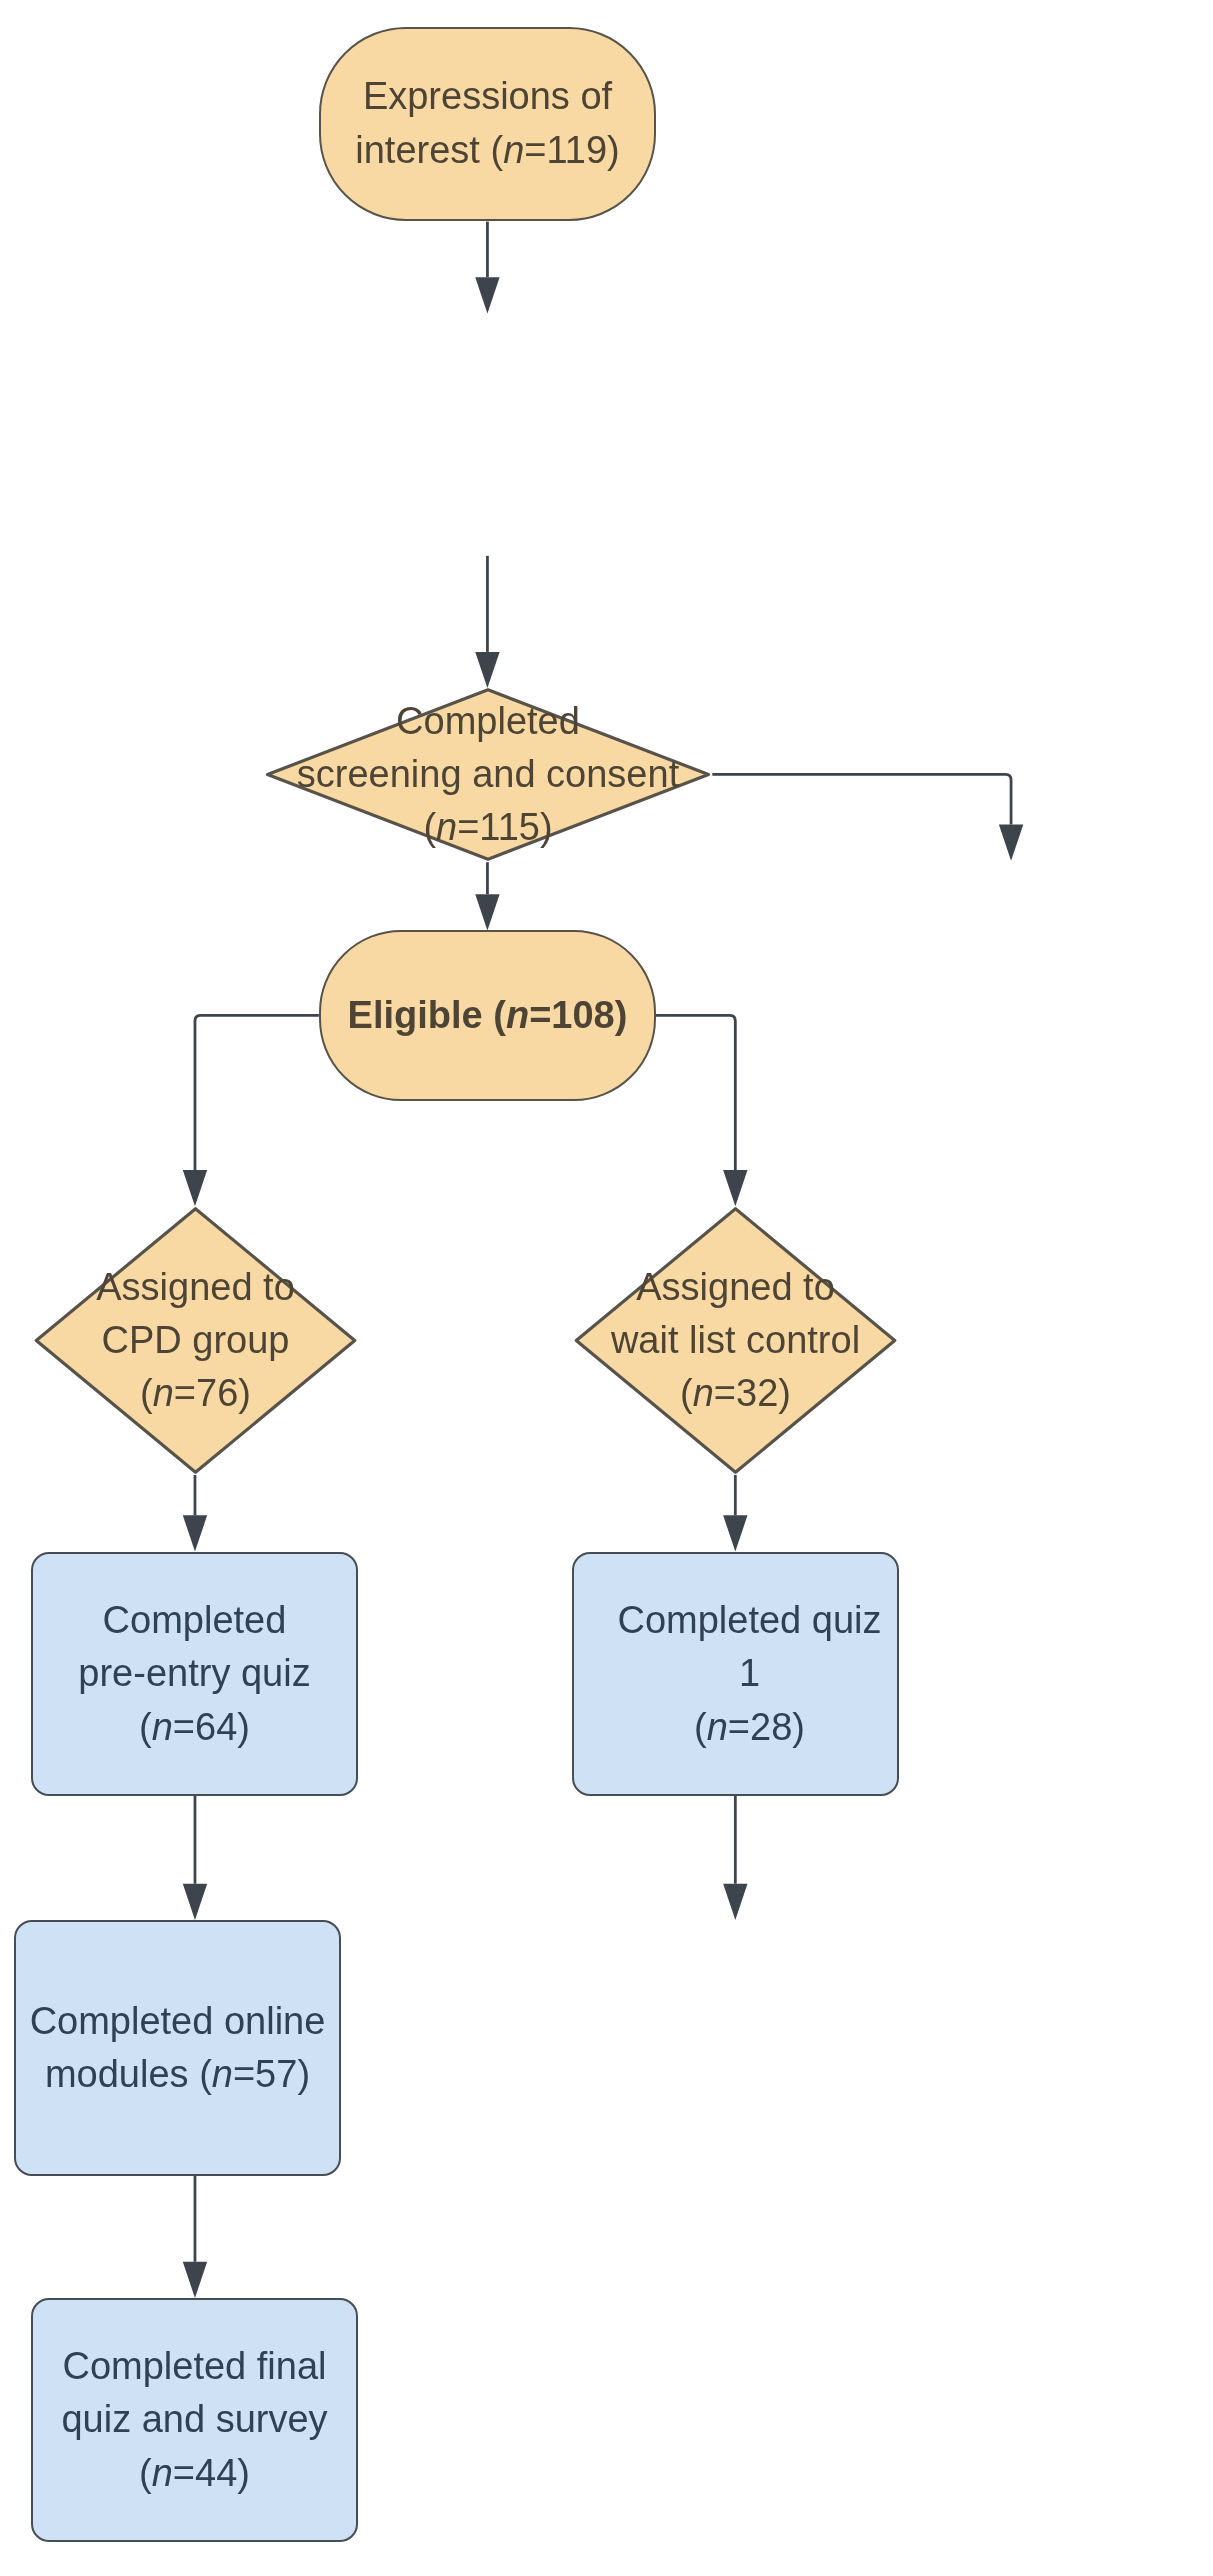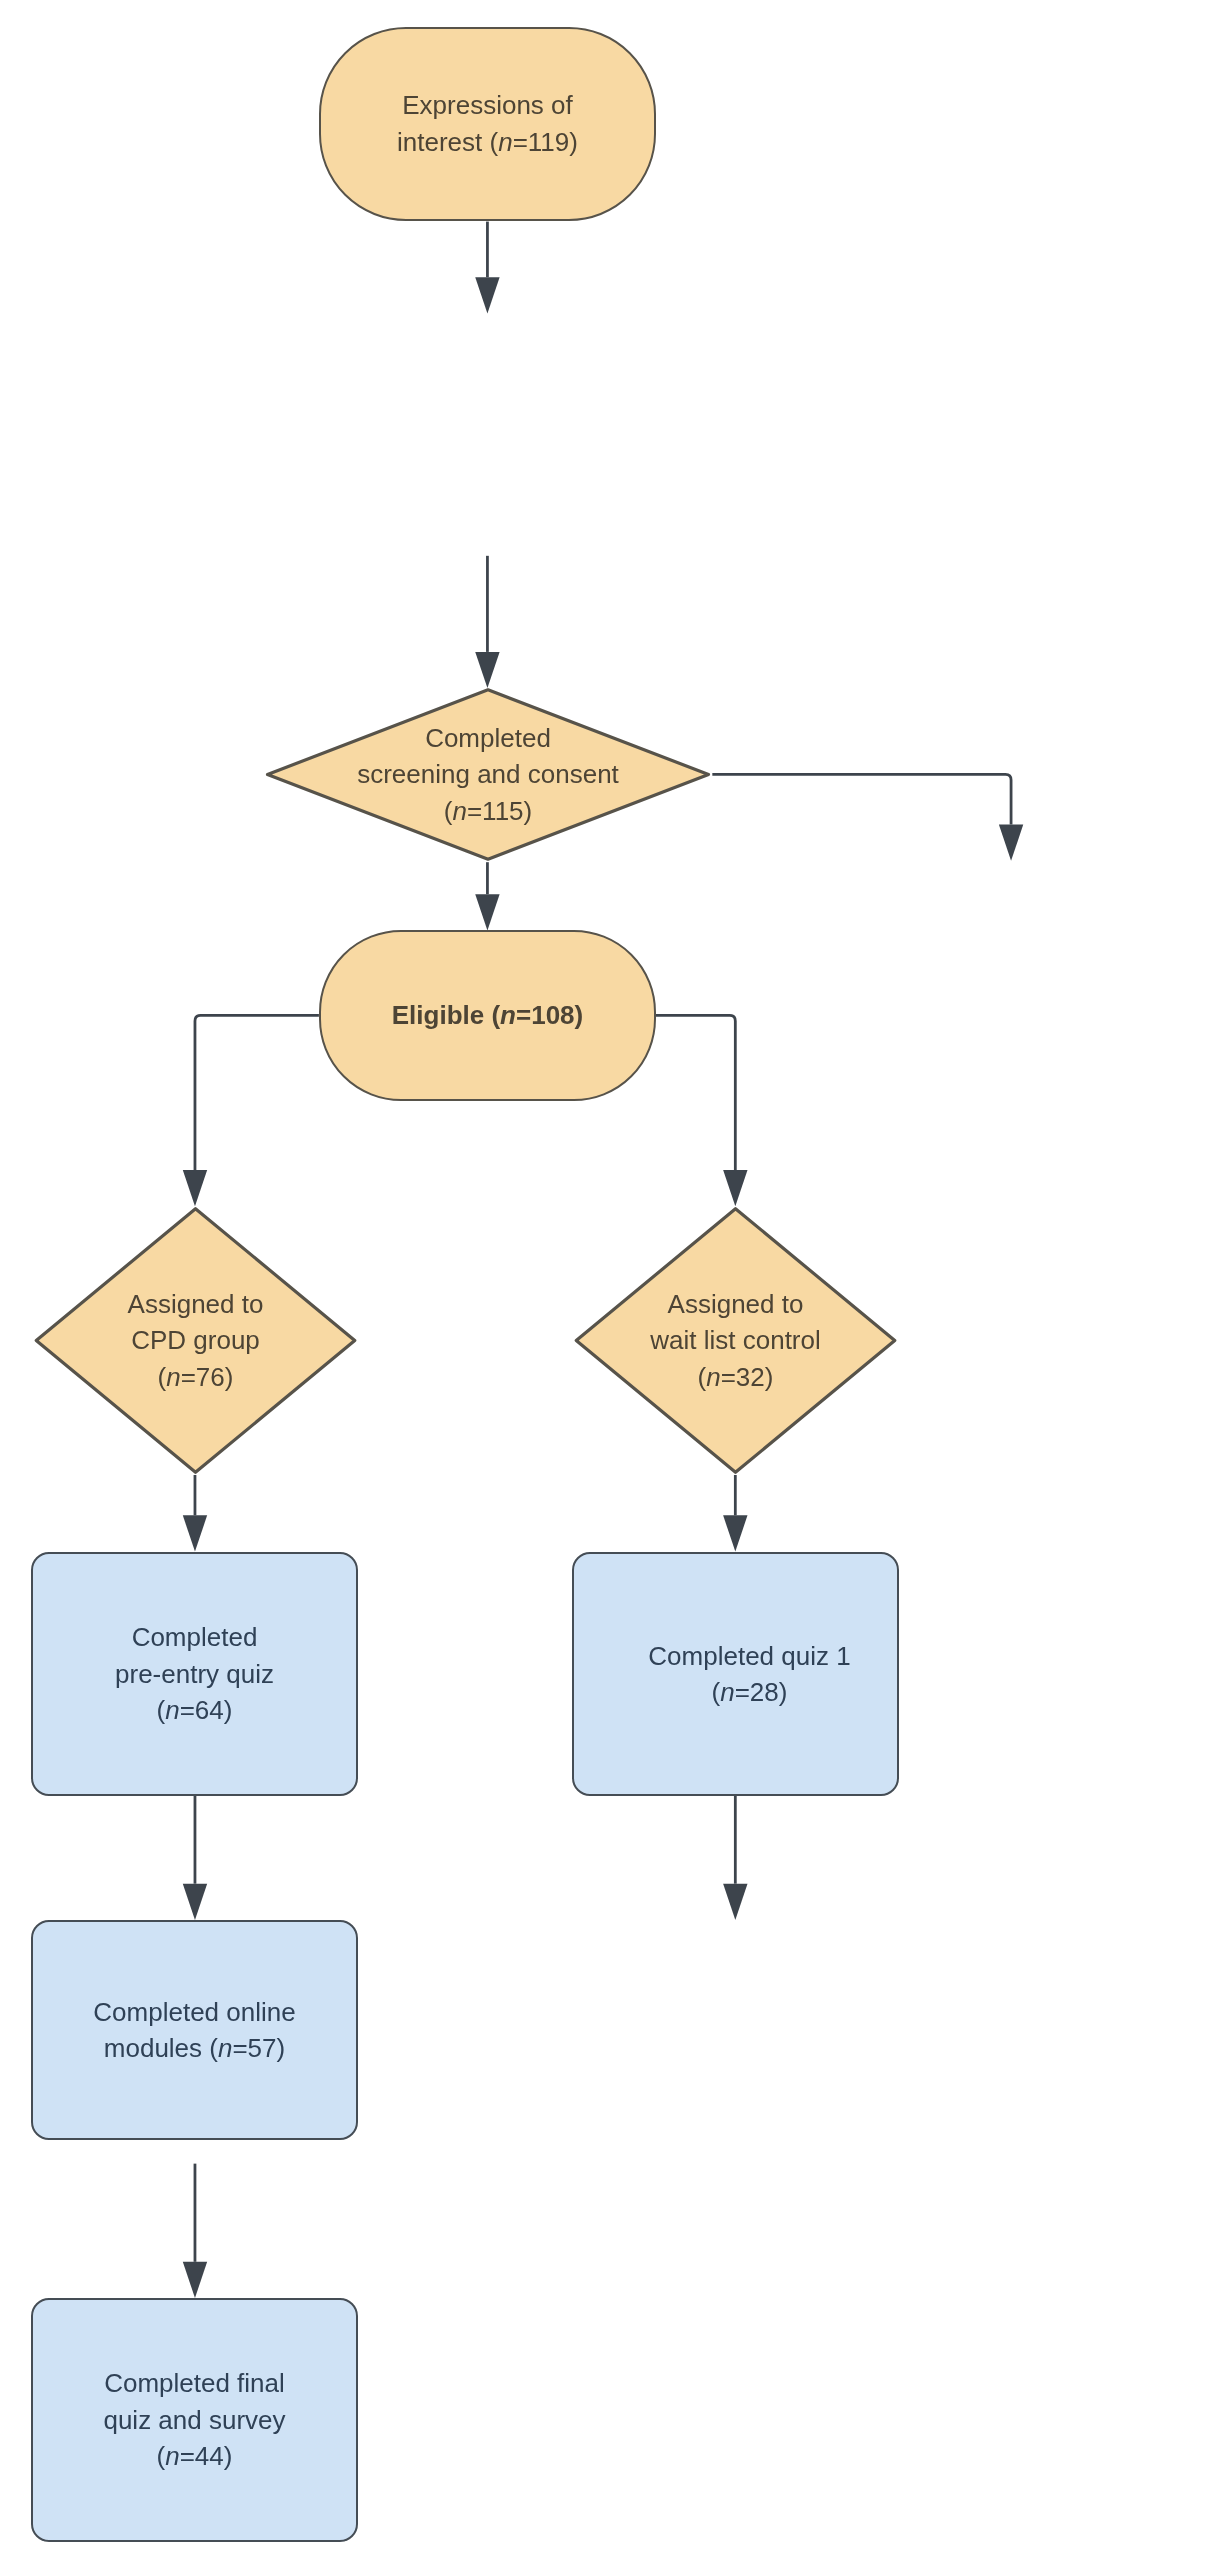--- a/index.html
+++ b/index.html
@@ -33,21 +33,21 @@
     fill: var(--connector, #3d444c);
     stroke: none;
   }
   .node {
     position: absolute;
     display: flex;
     align-items: center;
     justify-content: center;
     text-align: center;
     box-sizing: border-box;
-    font-size: 26px;
+    font-size: 38px;
     line-height: 1.40;
   }
   .node .label {
     position: relative;
     z-index: 2;
     padding: 0 12.5px;
   }
   .terminator {
     background: var(--terminator-fill, #f8d9a3);
     border: 2.4px solid var(--terminator-border, #57534a);
@@ -145,21 +145,21 @@
   </div>
 
   <div class="node process" style="left:31px; top:1552px; width:327px; height:244px;">
     <span class="label">Completed<br>pre-entry quiz<br>(<i>n</i>=64)</span>
   </div>
 
   <div class="node process" style="left:572px; top:1552px; width:327px; height:244px;padding-left:28px;">
     <span class="label">Completed quiz 1<br>(<i>n</i>=28)</span>
   </div>
 
-  <div class="node process" style="left:31px; top:1920px; width:327px; height:220px;">
+  <div class="node process" style="left:14px; top:1920px; width:327px; height:256px;">
     <span class="label">Completed online<br>modules (<i>n</i>=57)</span>
   </div>
 
 
   <div class="node process" style="left:31px; top:2298px; width:327px; height:244px;">
     <span class="label">Completed final<br>quiz and survey<br>(<i>n</i>=44)</span>
   </div>
 
 </div>
 

